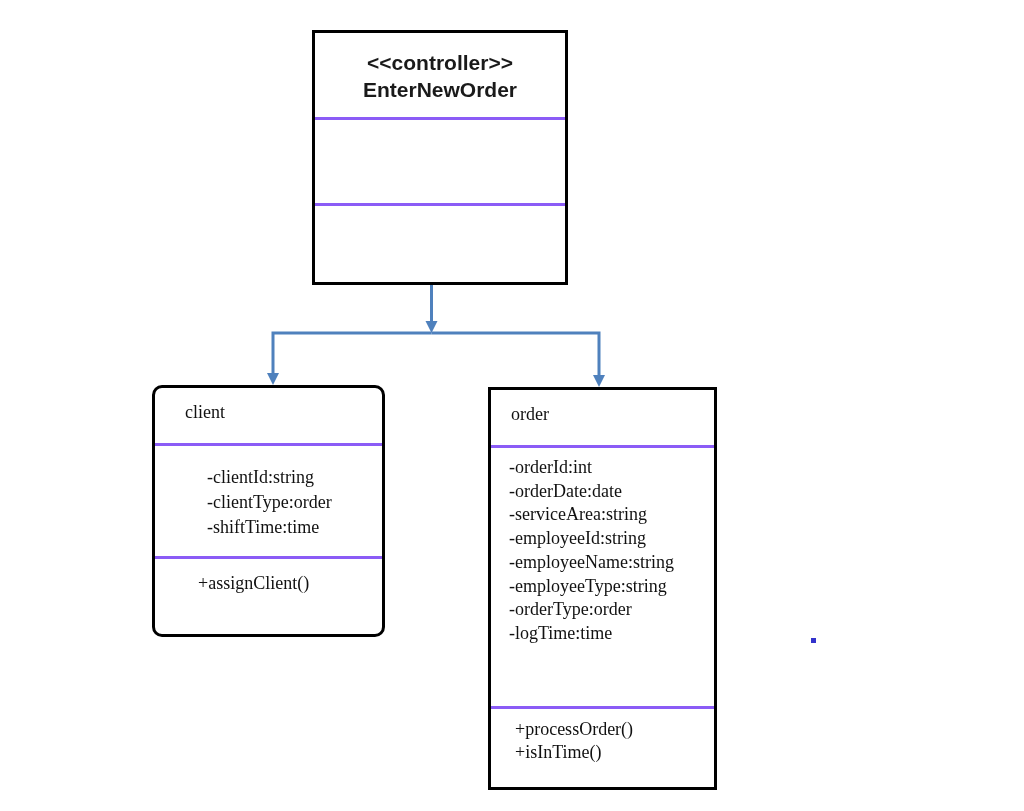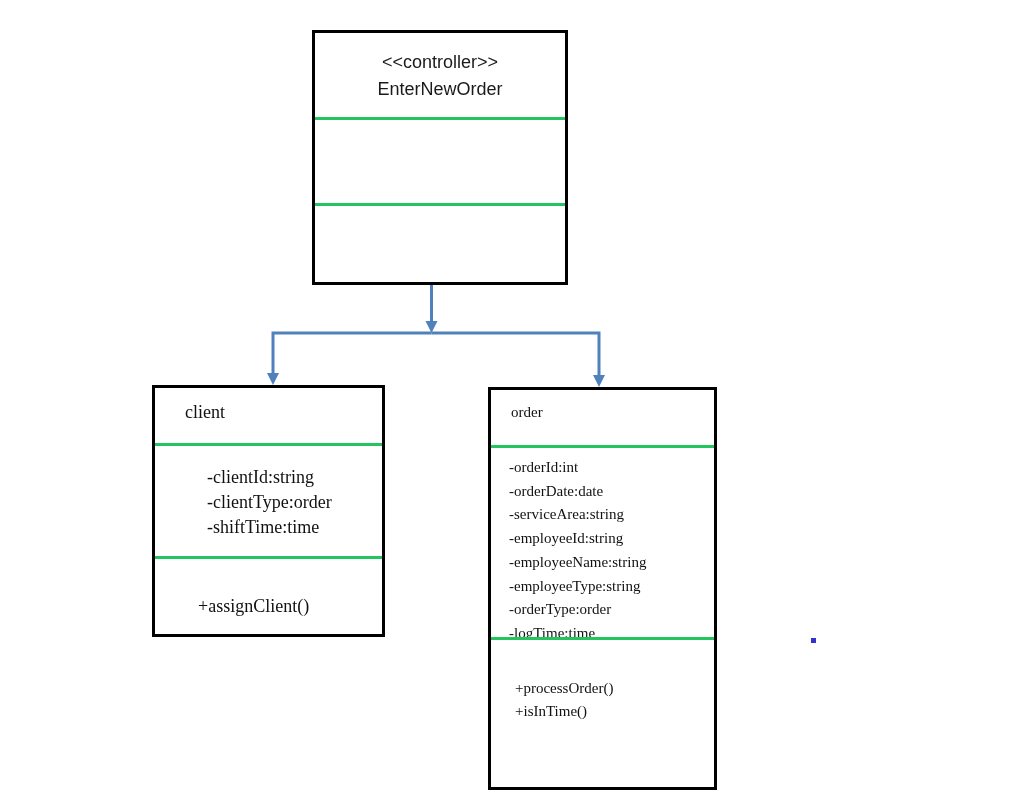--- a/index.html
+++ b/index.html
@@ -27,88 +27,89 @@
     position: absolute;
     box-sizing: border-box;
     border: 3px solid #000000;
     background: #ffffff;
   }
   .uml-box .compartment {
     box-sizing: border-box;
     overflow: hidden;
   }
   .uml-box .compartment + .compartment {
-    border-top: 3px solid #22c55e;
+    border-top: 3px solid #8b5cf6;
   }
 
   
   .box-controller {
     left: 312px;
     top: 30px;
     width: 256px;
     height: 255px;
     font-family: "Liberation Sans", "DejaVu Sans", sans-serif;
-    font-weight: normal;
-    font-size: 18px;
+    font-weight: bold;
+    font-size: 21px;
     color: #1a1a1a;
   }
   .box-controller .c-title {
     height: 84px;
     padding-top: 16px;
     text-align: center;
     line-height: 27px;
   }
   .box-controller .c-mid    { height: 86px; }
   .box-controller .c-bottom { height: 79px; }
 
   
   .box-client {
     left: 152px;
     top: 385px;
     width: 233px;
     height: 252px;
     font-size: 18px;
     color: #111111;
+    border-radius: 10px;
   }
   .box-client .c-title {
     height: 55px;
     padding: 14px 0 0 30px;
   }
   .box-client .c-attrs {
     height: 113px;
     padding: 19px 0 0 52px;
     line-height: 25px;
   }
   .box-client .c-ops {
     height: 102px;
-    padding: 35px 0 0 43px;
+    padding: 12px 0 0 43px;
     line-height: 25px;
   }
 
   
   .box-order {
     left: 488px;
     top: 387px;
     width: 229px;
     height: 403px;
-    font-size: 15px;
+    font-size: 18px;
     color: #111111;
   }
   .box-order .c-title {
     height: 55px;
     padding: 14px 0 0 20px;
   }
   .box-order .c-attrs {
-    height: 192px;
+    height: 261px;
     padding: 8px 4px 0 18px;
     line-height: 23.7px;
   }
   .box-order .c-ops {
     height: 92px;
-    padding: 37px 0 0 24px;
+    padding: 9px 0 0 24px;
     line-height: 23px;
   }
 
   .member-line {
     white-space: nowrap;
   }
 
   .stray-dot {
     position: absolute;
     left: 811px;

